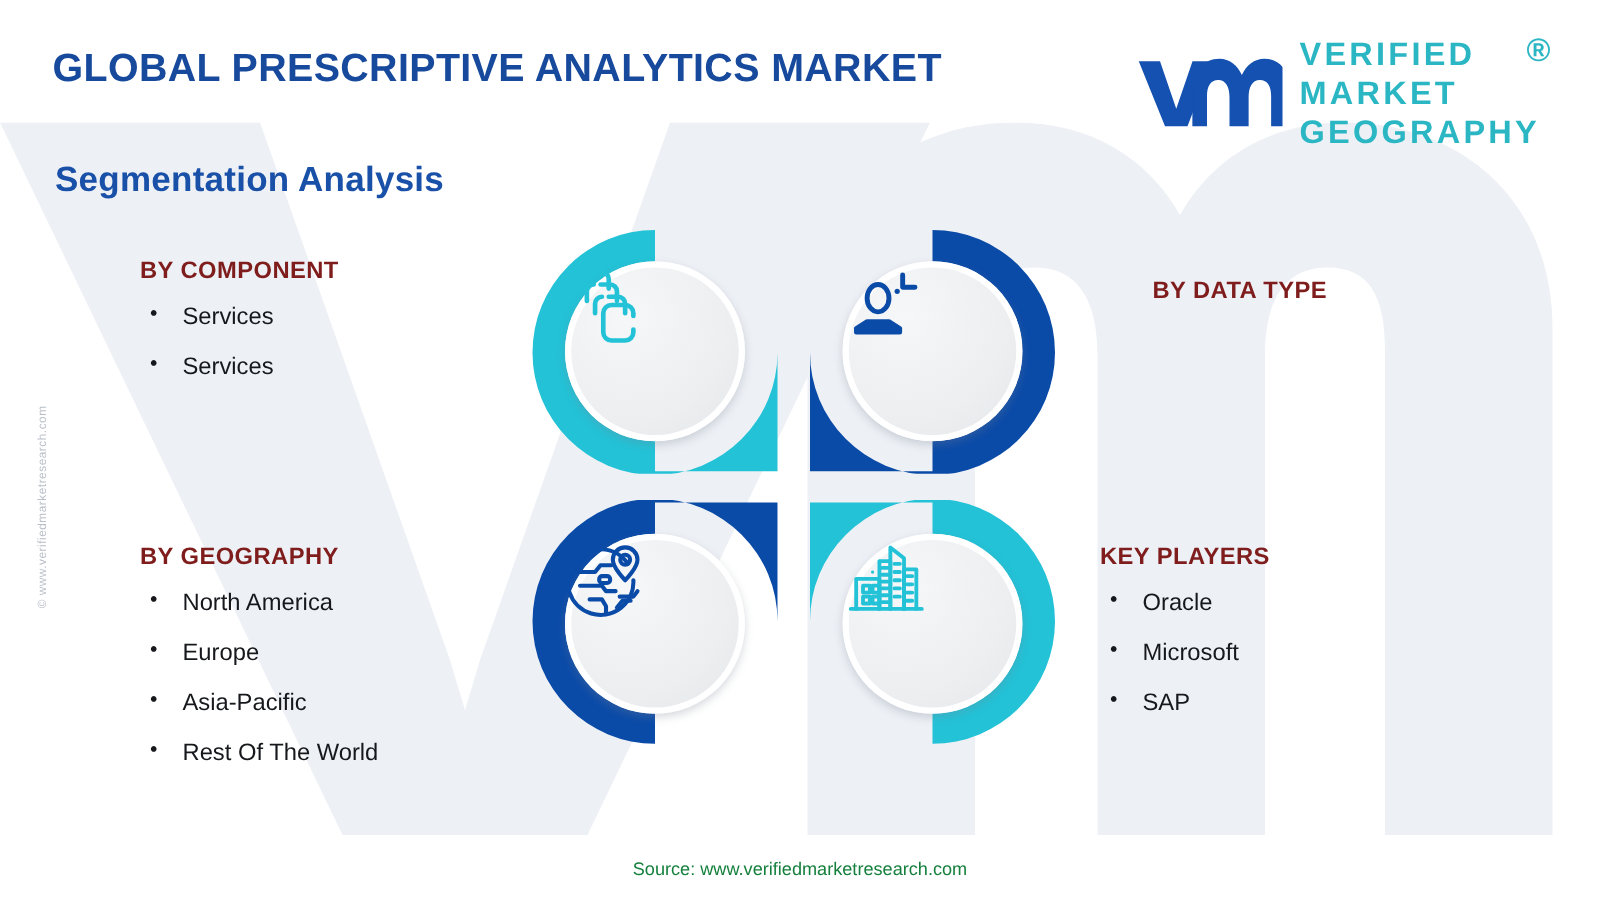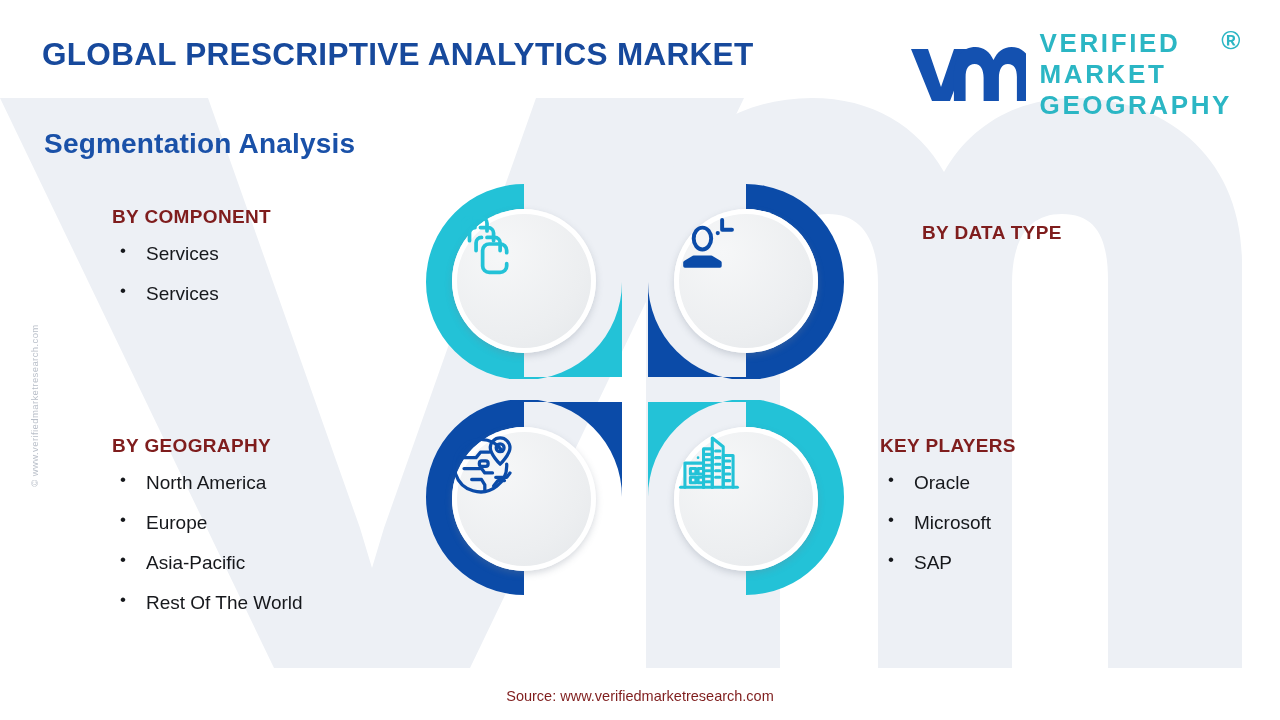--- a/index.html
+++ b/index.html
@@ -85,21 +85,21 @@
   .petal .glyph { width:70px; height:70px; display:block; }
 
   #petal-tl { left:0;   top:0;   }
   #petal-tr { left:222px; top:0; }
   #petal-bl { left:0;   top:218px; }
   #petal-br { left:222px; top:218px; }
 
   
   .source {
     position:absolute; left:0; right:0; top:688px;
-    text-align:center; font-size:14.5px; color:#7f1d1d;
+    text-align:center; font-size:14.5px; color:#15803d;
   }
 </style>
 </head>
 <body>
 
 <div id="stage">
 
   <div class="bg-wm">
     <svg viewBox="0 0 1280 570" xmlns="http://www.w3.org/2000/svg" aria-hidden="true">
       <g fill="#edf0f5">

